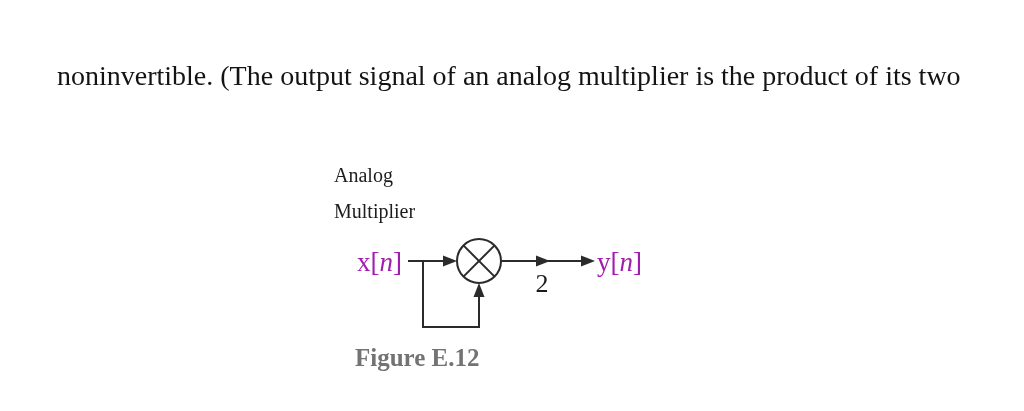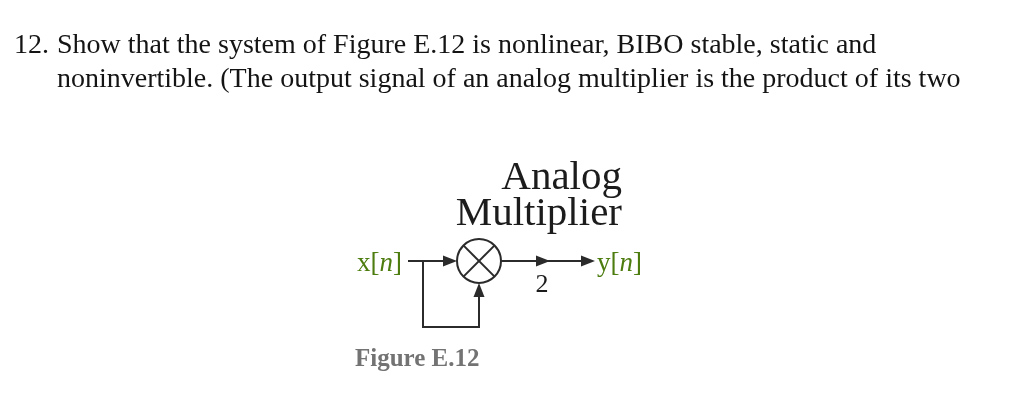--- a/index.html
+++ b/index.html
@@ -18,37 +18,37 @@
     left: 14px; top: 27px;
     width: 1000px;
     font-size: 28px;
     line-height: 34px;
     white-space: nowrap;
   }
   .pnum {
     display: inline-block;
     width: 43px;
   }
-  .pline.indent { padding-left: 43px; }
+  .pline.indent { padding-left: 43px; margin-top: 32px; }
 
   
   .dg-title {
     position: absolute;
-    left: 342px; top: 157px;
+    left: 334px; top: 157px;
     width: 280px;
-    text-align: right;
-    font-size: 41px;
+    text-align: left;
+    font-size: 20px;
     line-height: 36px;
     color: #1c1c1c;
   }
   .lbl {
     position: absolute;
     font-size: 27px;
     line-height: 32px;
-    color: #4d7c0f;
+    color: #a21caf;
     white-space: nowrap;
   }
   .lbl-x { left: 340px; top: 246px; width: 62px; text-align: right; }
   .lbl-y { left: 597px; top: 246px; }
   .lbl-2 {
     position: absolute;
     left: 528px; top: 270px; width: 28px;
     text-align: center;
     font-size: 26px; line-height: 28px;
     color: #1c1c1c;
@@ -69,21 +69,20 @@
     font-size: 25px;
     line-height: 28px;
     color: #737373;
   }
   .caption-title { font-weight: bold; }
 </style>
 </head>
 <body>
 
 <div class="problem">
-  <div class="pline first"><span class="pnum">12.</span><span>Show that the system of Figure E.12 is nonlinear, BIBO stable, static and</span></div>
   <div class="pline indent">noninvertible. (The output signal of an analog multiplier is the product of its two</div>
 </div>
 
 <div class="dg-title">
   <div>Analog</div>
   <div>Multiplier</div>
 </div>
 
 <svg class="dg-svg" viewBox="0 0 340 115">
   <g stroke="#2b2b2b" stroke-width="2" fill="none">

